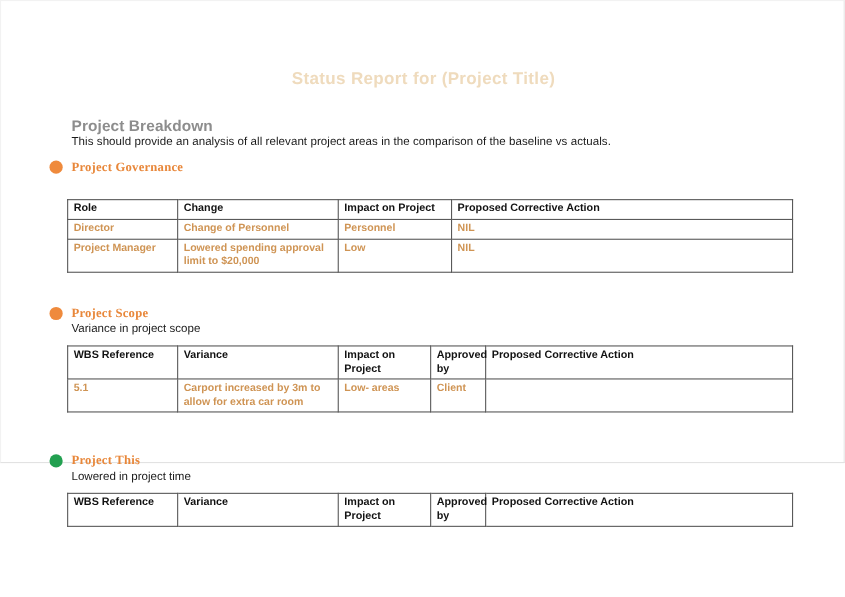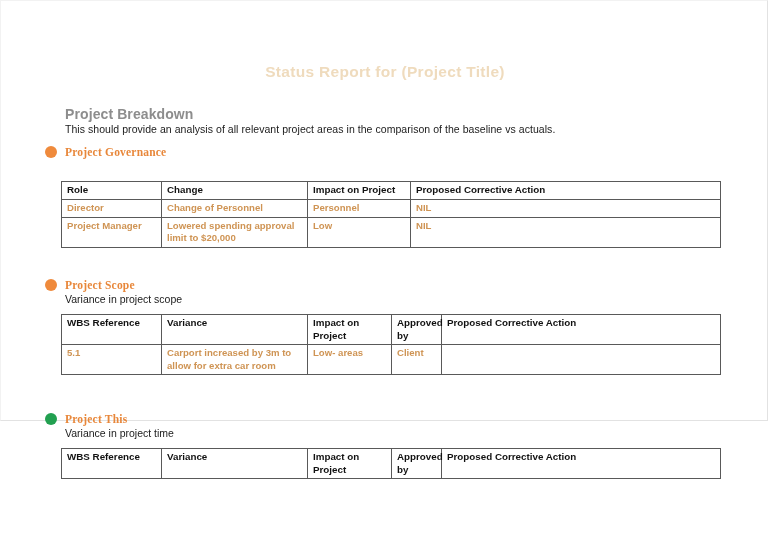--- a/index.html
+++ b/index.html
@@ -187,21 +187,21 @@
         <td style="color: rgb(207, 148, 84);">Client</td>
         <td class="cell-empty" style="color: rgb(207, 148, 84);"></td>
       </tr>
     </tbody>
   </table>
 
   <div class="bullet-row" style="top:412px;">
     <span class="bullet" id="b2" style="background: rgb(34, 160, 80);"></span>
     <span class="bullet-label" style="color: rgb(232, 135, 58);">Project This</span>
   </div>
-  <div class="sub-line" style="top:426px;">Variance in project time</div>
+  <div class="sub-line" style="top:426px;">Lowered in project time</div>
 
   <table class="rep t3">
     <colgroup>
       <col style="width:100px;">
         <col style="width:146px;">
         <col style="width:84px;">
         <col style="width:50px;">
         <col style="width:279px;">
     </colgroup>
     <thead>

